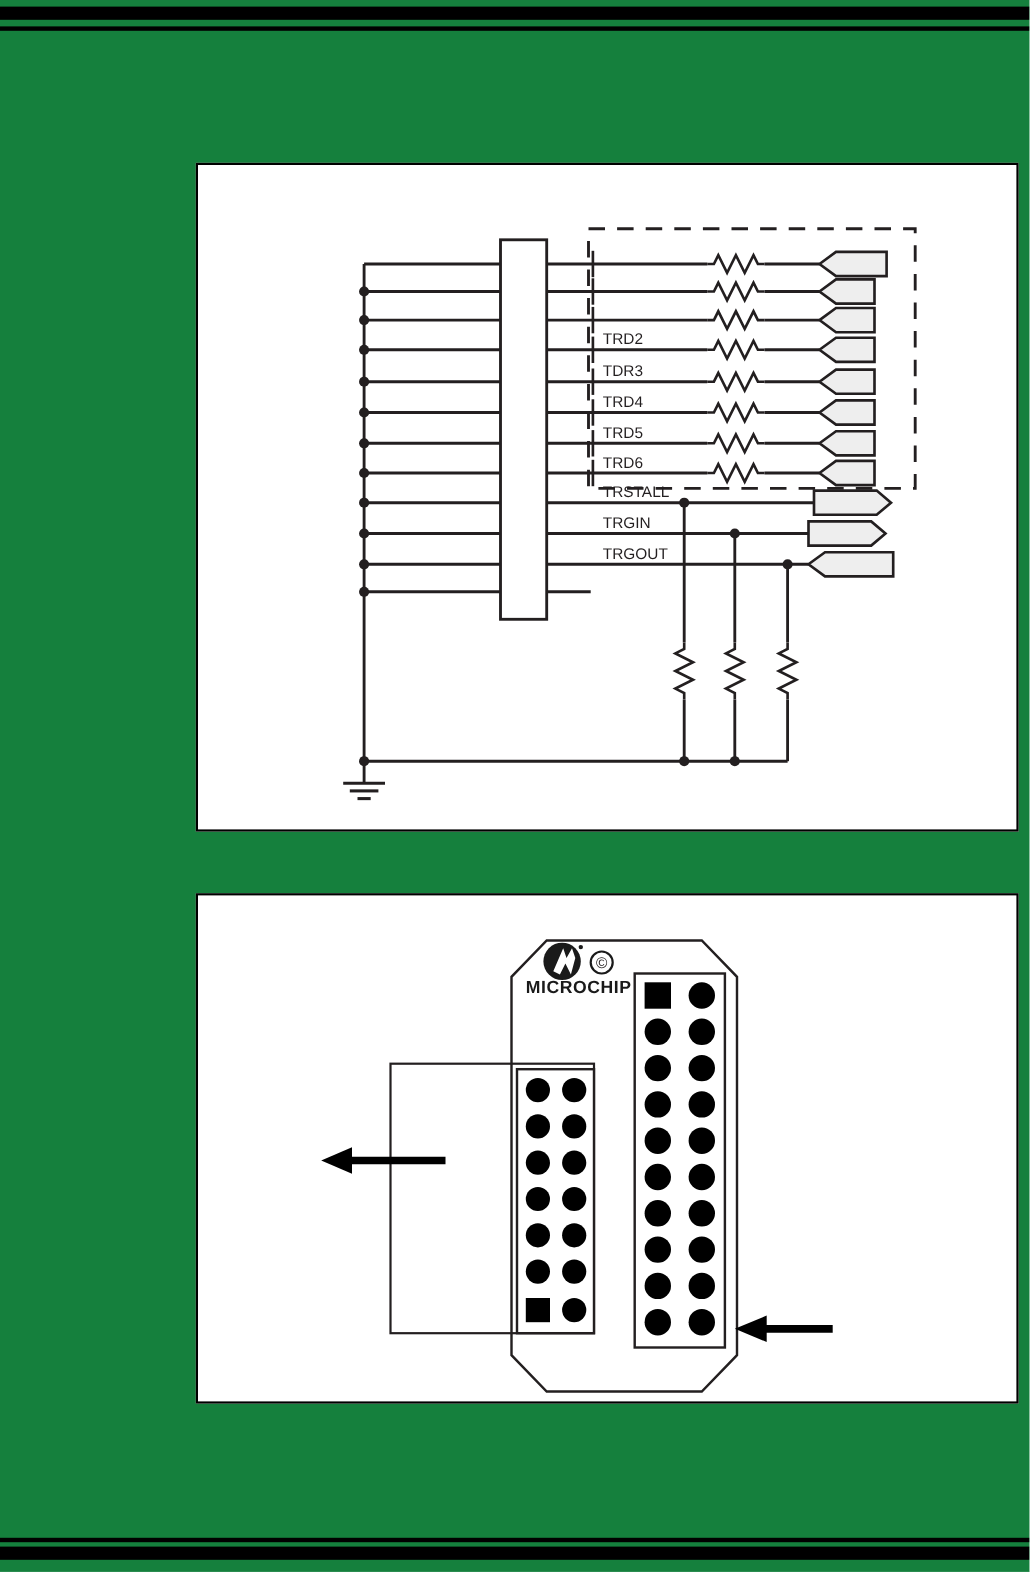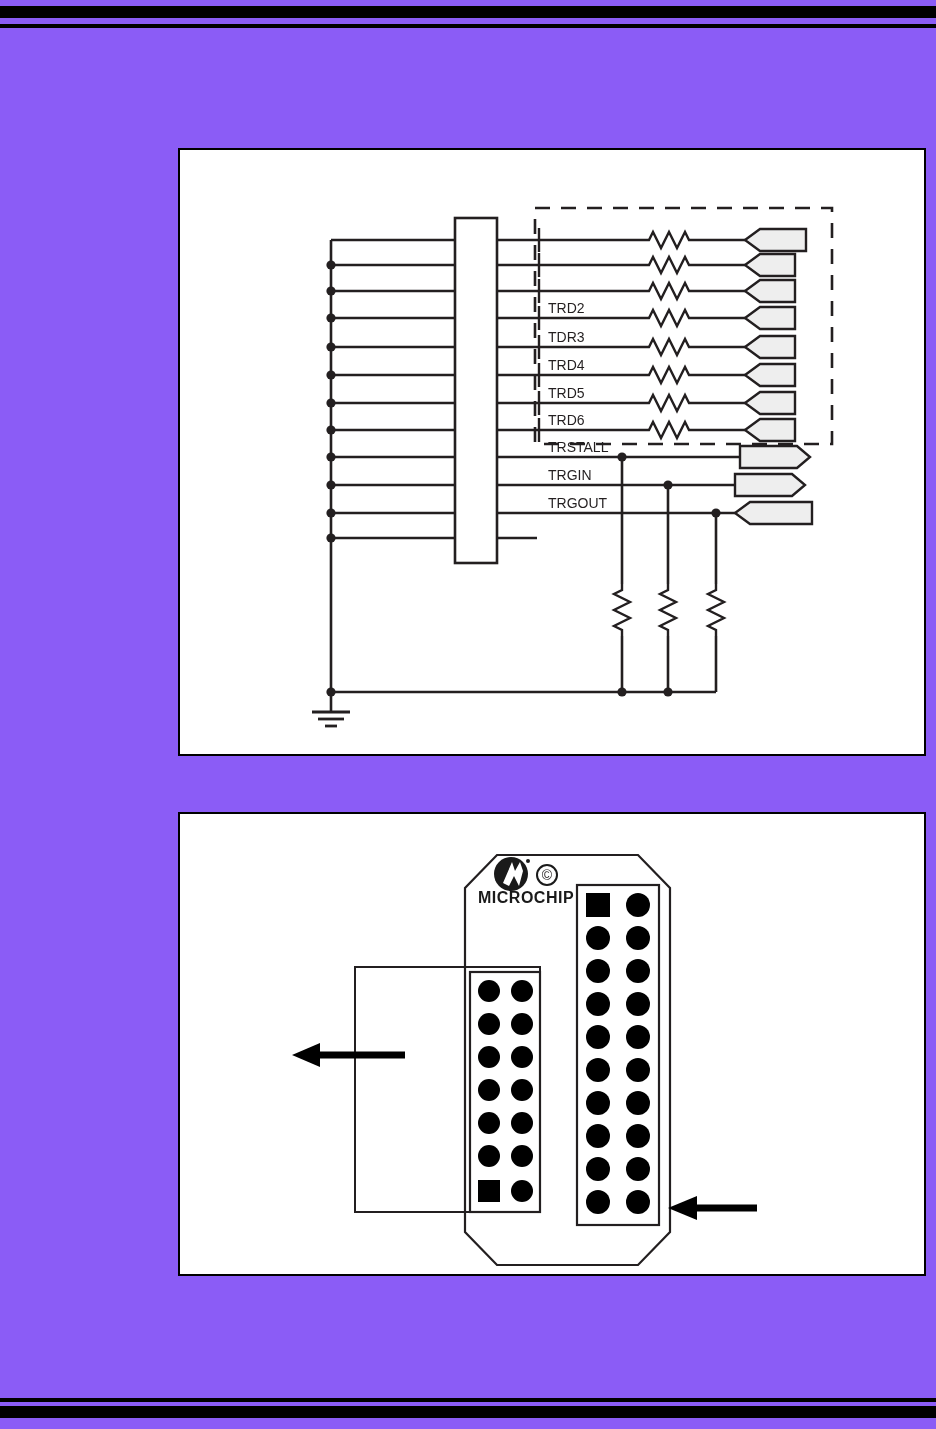--- a/index.html
+++ b/index.html
@@ -1,17 +1,17 @@
 <!DOCTYPE html>
 <html><head>
 <meta charset="utf-8">
 <style>
   html,body{margin:0;padding:0;background:#ffffff;}
   body{width:936px;height:1429px;position:relative;font-family:"Liberation Sans",sans-serif;color:#000;}
-  .page{position:absolute;left:0;top:0;width:936px;height:1429px;overflow:hidden;background:#8b5cf6;}
+  .page{position:absolute;left:0;top:0;width:936px;height:1429px;overflow:hidden;background:#15803d;}
   .rule-thick{position:absolute;left:0;width:936px;background:#000;}
   .rule-thin{position:absolute;left:0;width:936px;background:#000;}
   .frame{position:absolute;border:2px solid #000;background:#fff;box-sizing:border-box;}
   #fig1-frame{left:178px;top:148px;width:748px;height:608px;}
   #fig2-frame{left:178px;top:812px;width:748px;height:464px;}
   svg{display:block;}
   .svg-layer{position:absolute;left:0;top:0;}
   .lbl{font-family:"Liberation Sans",sans-serif;font-size:14px;fill:#231f20;}
   .mc-word{font-family:"Liberation Sans",sans-serif;font-weight:bold;letter-spacing:0.5px;}
 </style>

